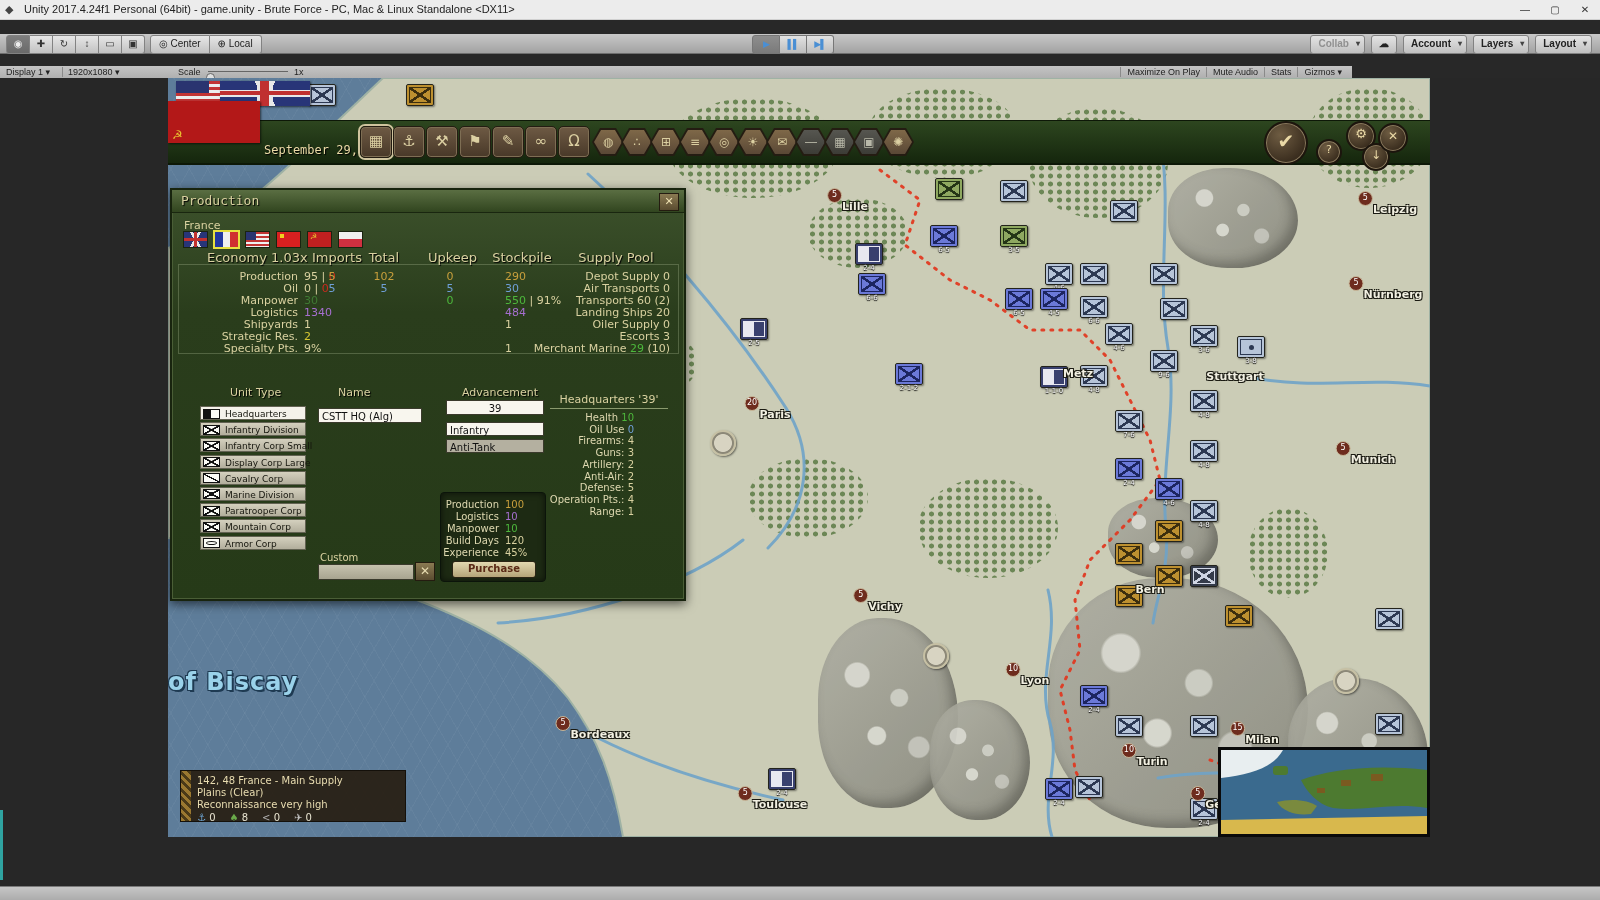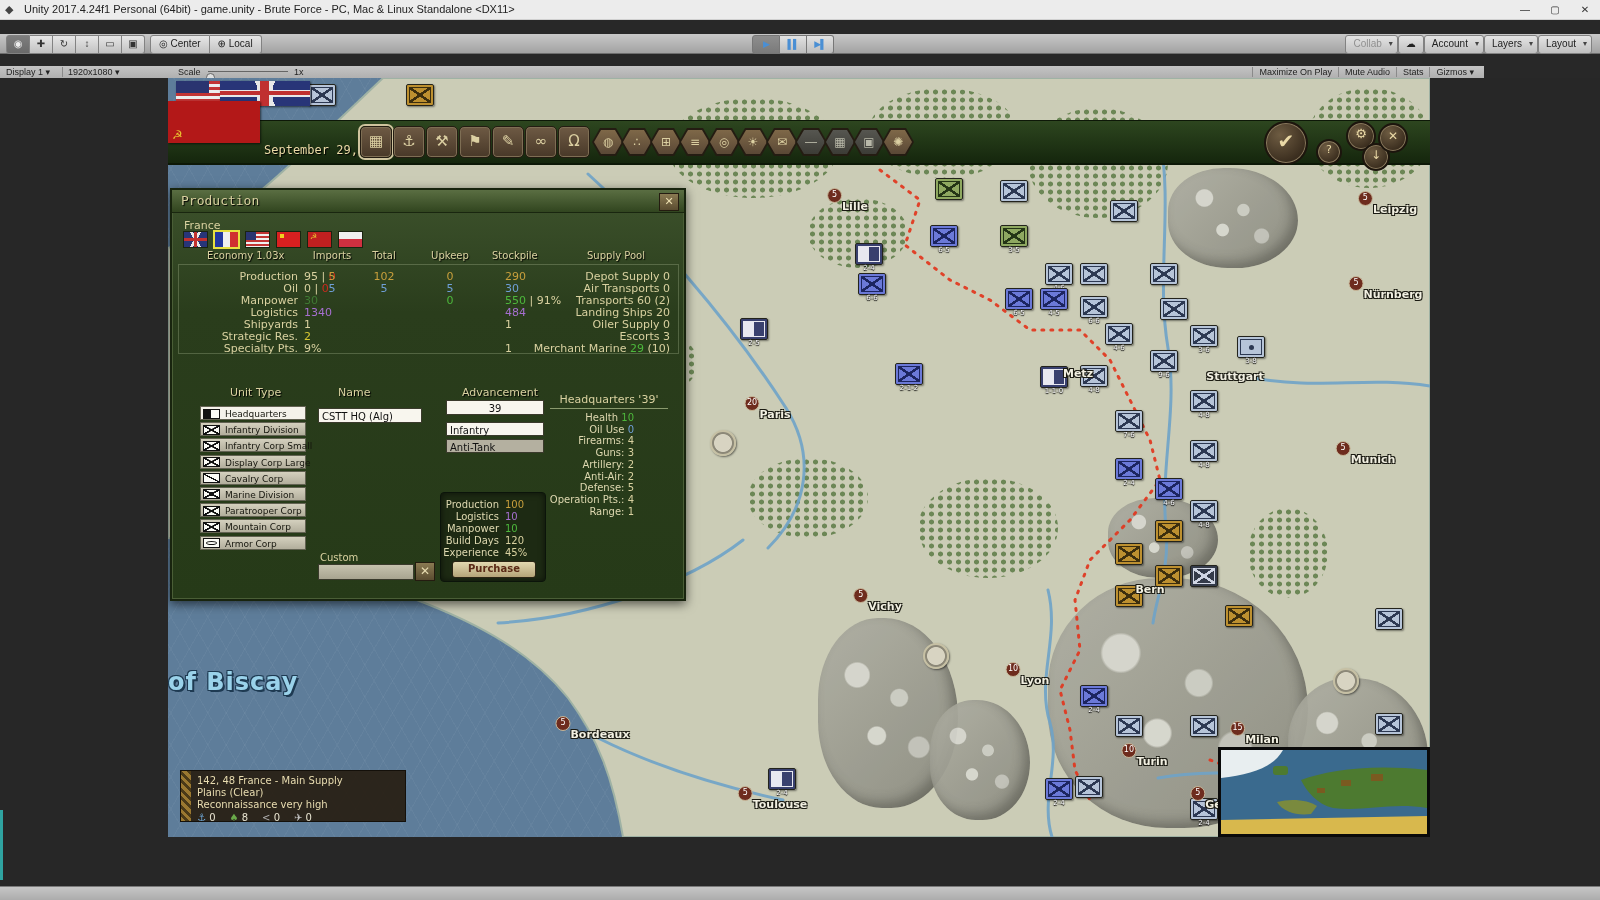--- a/index.html
+++ b/index.html
@@ -17,29 +17,29 @@
   .toolbtn:first-child{border-left:1px solid #828282;border-radius:3px 0 0 3px;}
   .toolbtn:last-child{border-radius:0 3px 3px 0;}
   .toolbtn.active{background:linear-gradient(#7e7e7e,#6a6a6a);color:#eee;}
   .pivotbtn{height:17px;padding:0 8px;background:linear-gradient(#e6e6e6,#c2c2c2);border:1px solid #828282;border-left:none;font-size:10px;color:#222;line-height:16px;}
   .pivotbtn:first-child{border-left:1px solid #828282;border-radius:3px 0 0 3px;}
   .pivotbtn:last-child{border-radius:0 3px 3px 0;}
   .playbtn{width:26px;height:17px;background:linear-gradient(#e2e2e2,#bdbdbd);border:1px solid #777;border-left:none;text-align:center;line-height:16px;font-size:9px;color:#4a8fd4;letter-spacing:-1px;}
   .playbtn:first-child{border-left:1px solid #777;border-radius:3px 0 0 3px;}
   .playbtn:last-child{border-radius:0 3px 3px 0;}
   .playbtn.active{background:linear-gradient(#8e8e8e,#7a7a7a);}
-  .ddbtn{position:relative;height:17px;padding:0 15px 0 7px;background:linear-gradient(#e4e4e4,#c0c0c0);border:1px solid #828282;border-radius:3px;font-size:10px;color:#222;line-height:16px;margin-left:0;}
+  .ddbtn{position:relative;height:17px;padding:0 15px 0 7px;background:linear-gradient(#e4e4e4,#c0c0c0);border:1px solid #828282;border-radius:3px;font-size:10px;color:#222;line-height:16px;margin-left:6px;font-weight:bold;}
   .ddbtn::after{content:"▾";position:absolute;right:4px;top:0;font-size:8px;color:#444;}
   .ddbtn.dim{color:#909090;}
   .ddbtn.noarrow{padding:0 7px;}
   .ddbtn.noarrow::after{content:"";}
   .tabstrip{position:absolute;left:0;top:53px;width:1600px;height:13px;background:#9a9a9a;border-bottom:1px solid #787878;}
   .gametab{position:absolute;left:5px;top:1px;height:12px;padding:0 10px 0 5px;background:linear-gradient(#cacaca,#b2b2b2);border:1px solid #7e7e7e;border-bottom:none;border-radius:3px 3px 0 0;font-size:9px;color:#222;line-height:12px;}
   .gametab .ticn{font-size:8px;color:#555;margin-right:3px;}
-  .controlbar{position:absolute;left:0;top:66px;width:1484px;height:12px;background:linear-gradient(#c4c4c4,#b0b0b0);border-bottom:1px solid #707070;font-size:9px;color:#222;}
+  .controlbar{position:absolute;left:0;top:66px;width:1352px;height:12px;background:linear-gradient(#c4c4c4,#b0b0b0);border-bottom:1px solid #707070;font-size:9px;color:#222;}
   .cbitem{position:absolute;top:1px;line-height:10px;}
   .cbsep{position:absolute;top:1px;width:1px;height:10px;background:#8a8a8a;}
   .cbslider{position:absolute;top:5px;width:80px;height:1px;background:#666;}
   .cbknob{position:absolute;top:2px;width:7px;height:7px;border-radius:50%;background:#e0e0e0;border:1px solid #666;}
   .cbright{position:absolute;right:4px;top:1px;display:flex;gap:0;}
   .cbright span{padding:0 6px;border-left:1px solid #8a8a8a;line-height:10px;}
   .statusbar{position:absolute;left:0;top:886px;width:1600px;height:14px;background:linear-gradient(#c6c6c6,#aaaaaa);border-top:1px solid #7a7a7a;}
   .gameview{position:absolute;left:0;top:78px;width:1600px;height:808px;background:#272727;overflow:hidden;}
   .tealsliver{position:absolute;left:0;top:732px;width:3px;height:70px;background:#2fa3a0;}
   
@@ -96,21 +96,21 @@
   .pflag-uk{background:linear-gradient(63deg,transparent 45%,#e8e8e8 45% 55%,transparent 55%),linear-gradient(-63deg,transparent 45%,#e8e8e8 45% 55%,transparent 55%),#283578;}
   .pflag-uk::after{content:"";position:absolute;inset:0;background:linear-gradient(0deg,transparent 40%,#c03030 40% 60%,transparent 60%),linear-gradient(90deg,transparent 42%,#c03030 42% 58%,transparent 58%);}
   .pflag-fr{background:linear-gradient(90deg,#2438a0 0 33%,#f0f0f0 33% 66%,#d03030 66%);}
   .pflag-us{background:repeating-linear-gradient(#c23434 0 2px,#f0f0f0 2px 4px);}
   .pflag-us::after{content:"";position:absolute;left:0;top:0;width:44%;height:53%;background:#2a3470;}
   .pflag-cn{background:#d82020;}
   .pflag-cn::after{content:"";position:absolute;left:2px;top:1px;width:6px;height:6px;background:radial-gradient(#f0d020 55%,transparent 60%);}
   .pflag-su{background:#c02020;}
   .pflag-su::after{content:"";position:absolute;left:2px;top:0;color:#e8c030;font-size:8px;content:"☭";}
   .pflag-pl{background:linear-gradient(#f0f0f0 50%,#d03040 50%);}
-  .ehdr{position:absolute;font-size:10px;color:#d9d1a0;text-shadow:1px 1px 1px #000;}
+  .ehdr{position:absolute;font-size:13px;color:#d9d1a0;text-shadow:1px 1px 1px #000;}
   .ebox{position:absolute;left:6px;top:74px;width:499px;height:88px;border:1px solid rgba(190,205,165,.28);}
   .erow{position:absolute;left:0;width:512px;height:13px;font-size:11px;line-height:13px;}
   .elabel{position:absolute;left:6px;width:120px;text-align:right;color:#d9d1a0;}
   .ev1{position:absolute;left:132px;width:95px;}
   .ecol{position:absolute;text-align:center;}
   .ecol.ci{left:140px;width:40px;}
   .ecol.ct{left:190px;width:44px;}
   .ecol.cu{left:256px;width:44px;}
   .estock{position:absolute;left:333px;width:90px;}
   .esupport{position:absolute;right:14px;text-align:right;color:#d9d1a0;font-size:11px;height:13px;line-height:13px;}
@@ -512,21 +512,21 @@
             <div class="pflag pflag-us"></div>
             <div class="pflag pflag-cn"></div>
             <div class="pflag pflag-su"></div>
             <div class="pflag pflag-pl"></div>
           </div>
 
         <span class="ehdr" style="left:35px;top:60px">Economy  1.03x</span>
         <span class="ehdr" style="left:140px;top:60px;width:40px;text-align:center">Imports</span>
         <span class="ehdr" style="left:190px;top:60px;width:44px;text-align:center">Total</span>
         <span class="ehdr" style="left:256px;top:60px;width:44px;text-align:center">Upkeep</span>
-        <span class="ehdr" style="left:320px;top:60px;width:60px;">Stockpile</span>
+        <span class="ehdr" style="left:320px;top:60px;width:60px;text-align:center">Stockpile</span>
         <span class="ehdr" style="left:390px;top:60px;width:108px;text-align:center">Supply Pool</span>
         <div class="ebox"></div>
 
         <div class="erow" style="top:80px">
           <span class="elabel">Production</span>
           <span class="ev1"><span class="c-khaki">95</span> <span class="c-khaki">|</span> <span class="c-red">0</span></span>
           <span class="ecol ci c-gold">5</span>
           <span class="ecol ct c-gold">102</span>
           <span class="ecol cu c-gold">0</span>
           <span class="estock c-gold">290</span>

